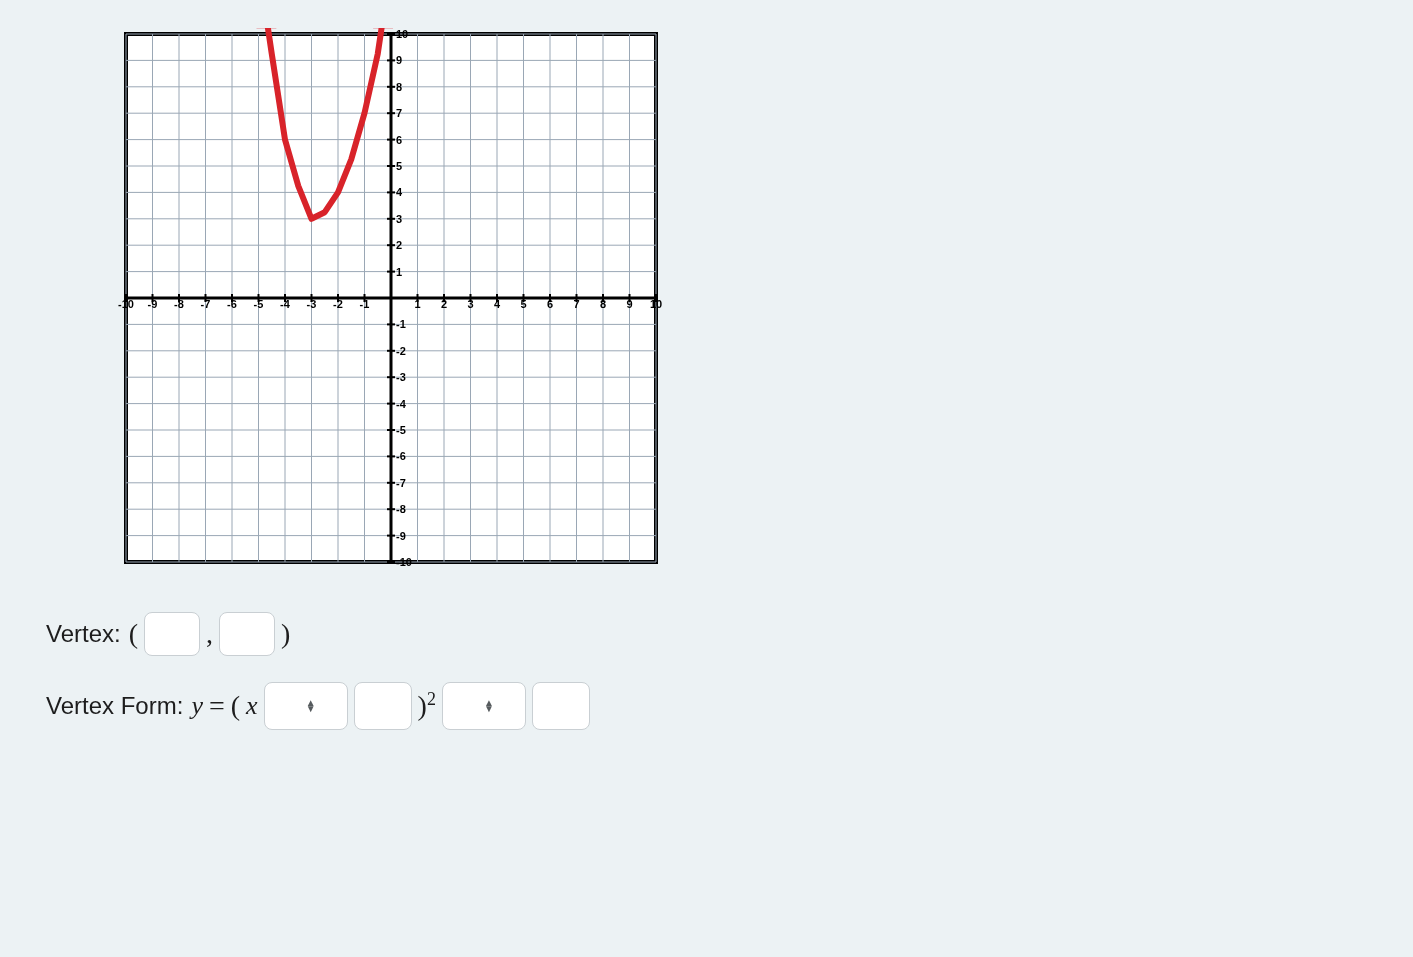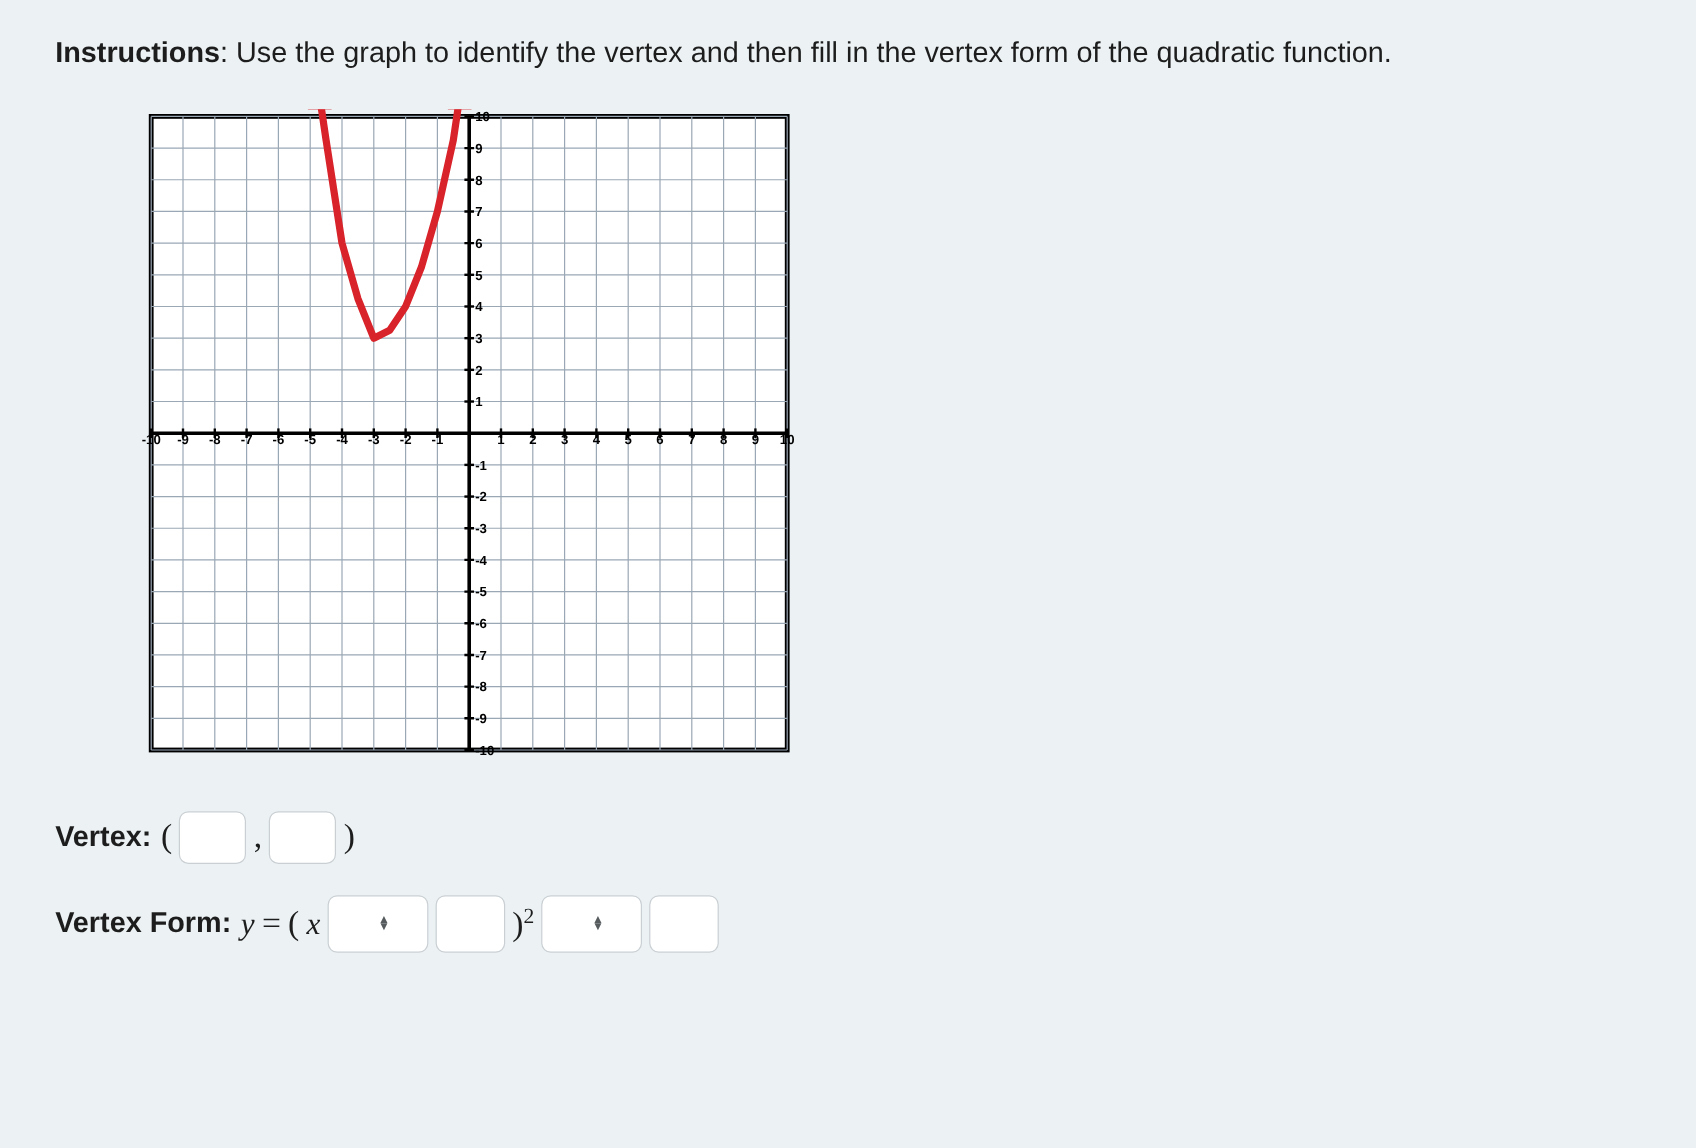--- a/index.html
+++ b/index.html
@@ -77,33 +77,30 @@
   }
   .select .sel-arrows {
     display: inline-flex;
     flex-direction: column;
     line-height: 6px;
     font-size: 10px;
     color: #565b5e;
   }
   .select .sel-arrows span { display:block; }
   .vf-label {
-    font-weight: 700;
+    font-weight: 400;
     font-size: 24px;
     margin-right: 2px;
   }
 </style>
 </head>
 <body>
 
 <div class="page">
 
-  <div class="instructions">
-    <span class="label">Instructions</span><span>: Use the graph to identify the vertex and then fill in the vertex form of the quadratic function.</span>
-  </div>
 
   <div class="graph-wrap">
     <svg id="graph-svg" width="550" height="540" viewBox="0 0 550 540">
 
       <rect x="10" y="6" width="530" height="528" fill="#fff" stroke="#000" stroke-width="4"></rect>
 
       <g id="grid-layer">
           <line x1="10" y1="6" x2="10" y2="534" stroke="#9aa7b5" stroke-width="1"></line>
           <line x1="36.5" y1="6" x2="36.5" y2="534" stroke="#9aa7b5" stroke-width="1"></line>
           <line x1="63" y1="6" x2="63" y2="534" stroke="#9aa7b5" stroke-width="1"></line>

